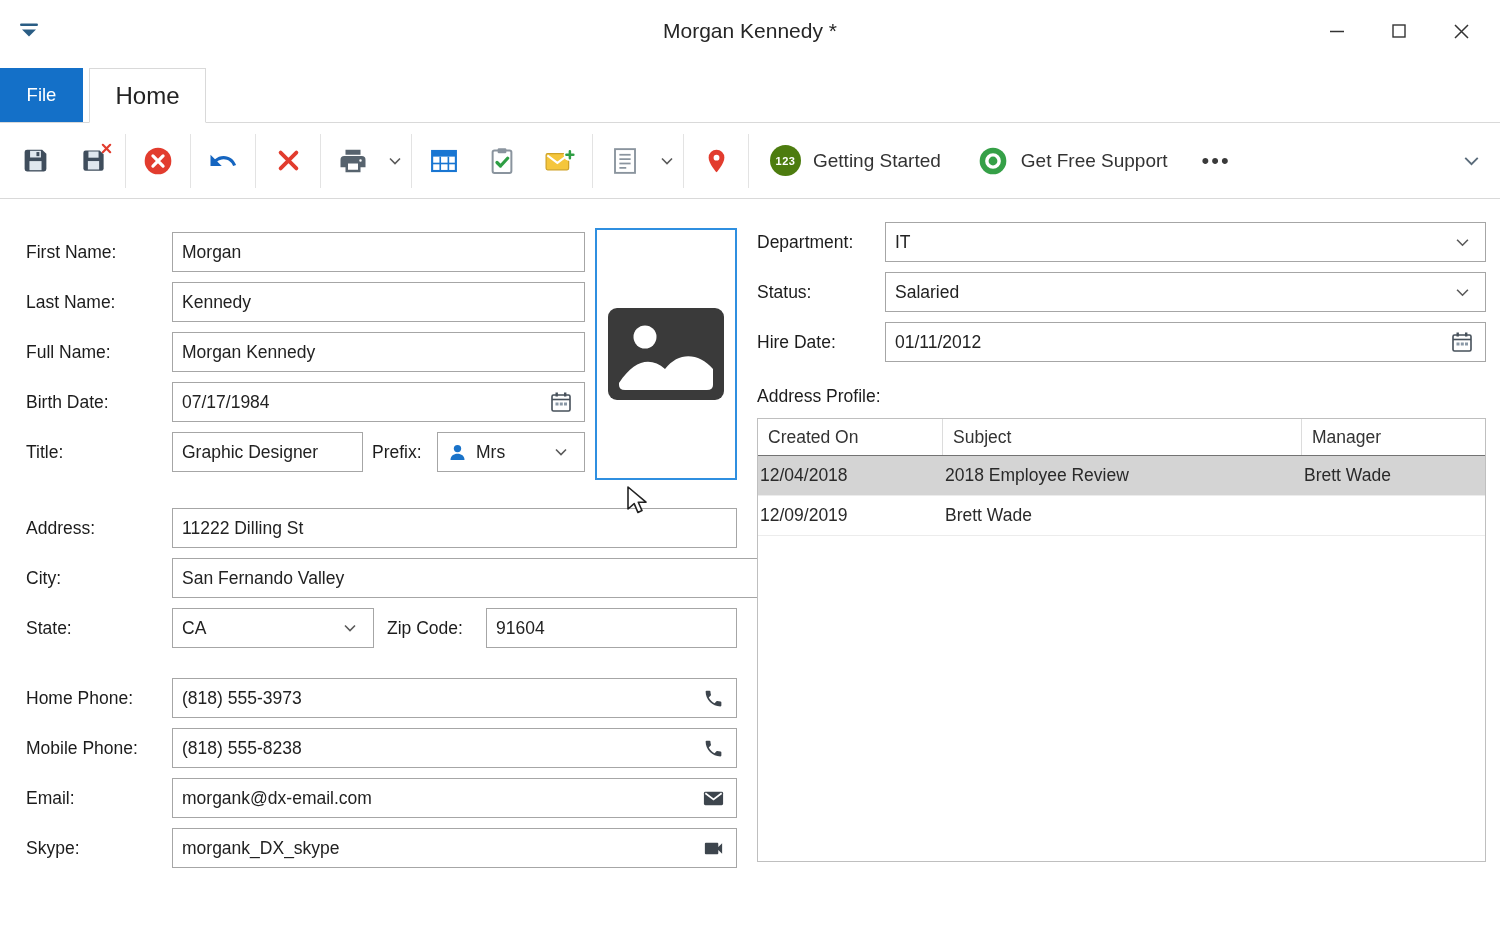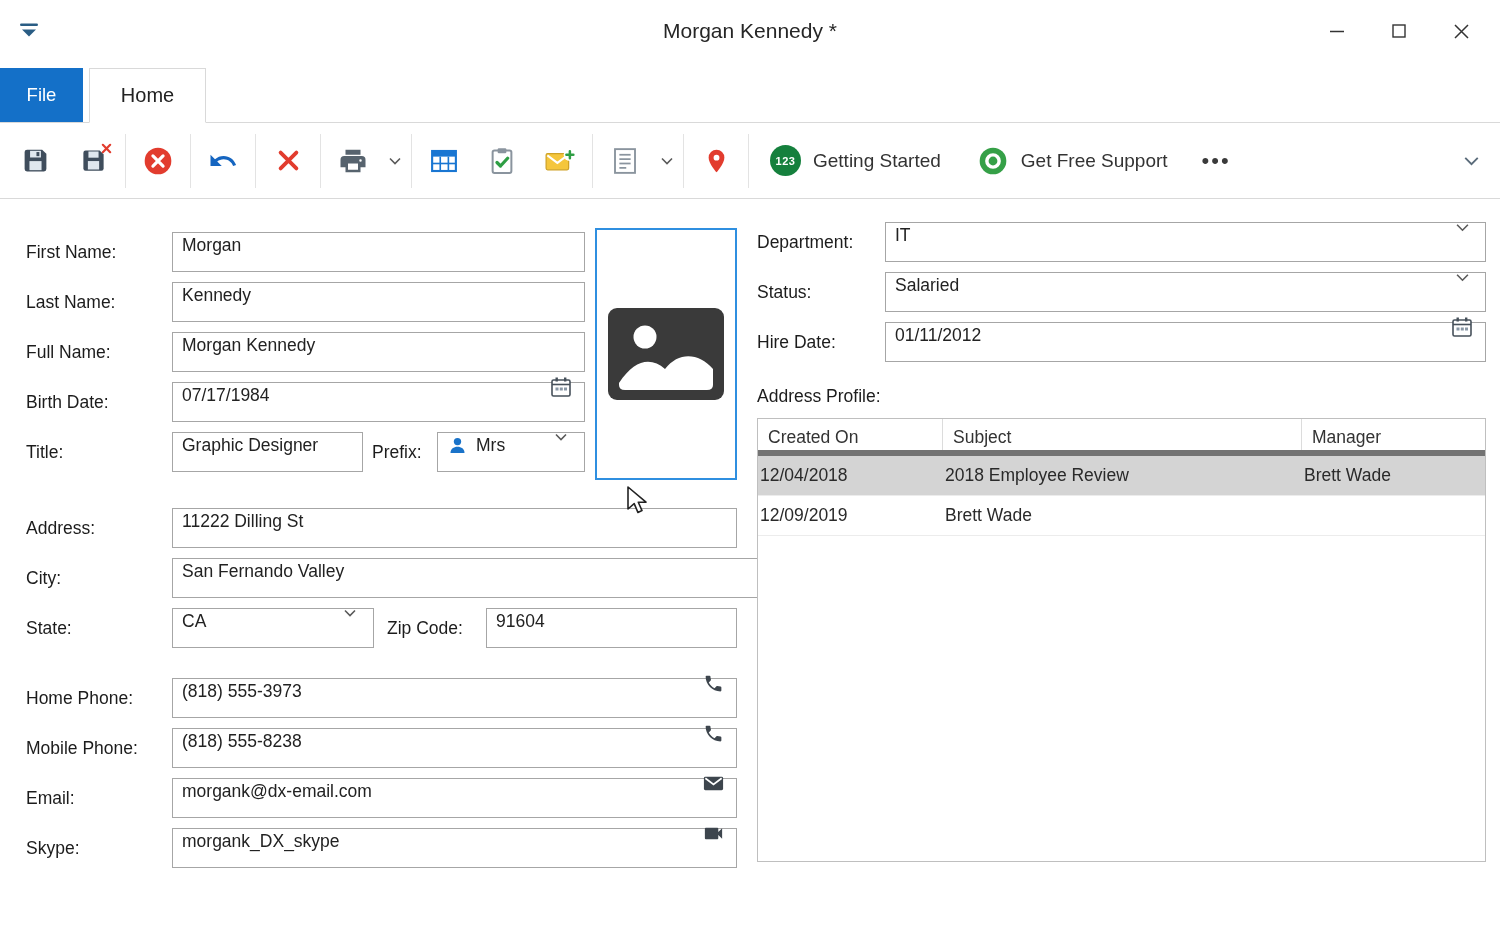--- a/index.html
+++ b/index.html
@@ -9,44 +9,44 @@
   
   .titlebar{position:absolute;top:0;left:0;width:1500px;height:62px;background:#fff}
   .title{position:absolute;left:0;right:0;top:0;height:62px;display:flex;align-items:center;justify-content:center;font-size:21px;color:#262626}
   .ribbon-menu{position:absolute;left:14px;top:18px;width:30px;height:26px;display:flex;align-items:center;justify-content:center}
   .win-controls{position:absolute;right:8px;top:0;height:62px;display:flex}
   .win-btn{width:62px;height:62px;display:flex;align-items:center;justify-content:center}
 
   
   .tabs-row{position:absolute;top:68px;left:0;width:1500px;height:55px;border-bottom:1px solid #d9d9d9;display:flex;align-items:flex-end}
   .tab-file{width:83px;height:54px;background:#1470c8;color:#fff;display:flex;align-items:center;justify-content:center;font-size:18.5px}
-  .tab-home{width:117px;height:55px;margin-left:6px;background:#fff;border:1px solid #d9d9d9;border-bottom:1px solid #fff;margin-bottom:-1px;display:flex;align-items:center;justify-content:center;font-size:20px;color:#222;position:relative;z-index:2}
+  .tab-home{width:117px;height:55px;margin-left:6px;background:#fff;border:1px solid #d9d9d9;border-bottom:1px solid #fff;margin-bottom:-1px;display:flex;align-items:center;justify-content:center;font-size:24px;color:#222;position:relative;z-index:2}
 
   
   .toolbar{position:absolute;top:123px;left:0;width:1500px;height:76px;border-bottom:1px solid #d9d9d9;display:flex;align-items:center;padding:0 6px;background:#fff}
   .tbtn{min-width:58px;height:58px;display:flex;align-items:center;justify-content:center;border-radius:3px;position:relative}
   .tbtn.narrow{min-width:26px}
   .tsep{width:1px;height:54px;background:#e3e3e3;margin:0 3px}
   .tlabel-btn{display:flex;align-items:center;gap:12px;padding:0 18px;height:58px;font-size:19px;color:#333;white-space:nowrap}
-  .badge-123{width:31px;height:31px;border-radius:50%;background:#15803d;color:#fff;font-size:11px;font-weight:bold;display:flex;align-items:center;justify-content:center;letter-spacing:.5px}
+  .badge-123{width:31px;height:31px;border-radius:50%;background:#4d7c0f;color:#fff;font-size:11px;font-weight:bold;display:flex;align-items:center;justify-content:center;letter-spacing:.5px}
   .overflow-btn{font-size:22px;color:#3a3a3a;letter-spacing:2px;padding:0 16px;height:58px;display:flex;align-items:center}
   .end-chevron{margin-left:auto;width:46px;height:58px;display:flex;align-items:center;justify-content:center}
   .mini-x{position:absolute;top:8px;right:10px}
 
   
   .lbl{position:absolute;font-size:17.5px;line-height:40px;color:#1c1c1c;white-space:nowrap}
-  .inp{position:absolute;height:40px;background:#fff;border:1px solid #a6a6a6;display:flex;align-items:flex-end;padding:15px 9px;font-size:17.5px;color:#222;white-space:nowrap}
+  .inp{position:absolute;height:40px;background:#fff;border:1px solid #a6a6a6;display:flex;align-items:center;padding:15px 9px;font-size:17.5px;color:#222;white-space:nowrap}
   .inp .grow{flex:1;overflow:hidden}
   .tail{flex:none;margin-left:auto;display:flex;align-items:center;justify-content:center;width:28px;height:38px}
   .pfx-icon{margin-right:8px;display:flex;align-items:center}
   .photo{position:absolute;left:595px;top:228px;width:142px;height:252px;border:2px solid #2f8fe0;display:flex;align-items:center;justify-content:center;background:#fff}
 
   
   .grid{position:absolute;left:757px;top:418px;width:729px;height:444px;border:1px solid #bfbfbf;background:#fff}
-  .grid-header{display:flex;height:37px;border-bottom:6px solid #737373}
+  .grid-header{display:flex;height:37px;border-bottom:1px solid #737373}
   .gh-cell{line-height:36px;padding-left:10px;font-size:17.5px;color:#333;border-right:1px solid #dcdcdc}
   .gh-cell:last-child{border-right:none}
   .grid-row{display:flex;height:40px;align-items:center;border-bottom:1px solid #ececec;background:#fff}
   .grid-row.selected{background:#d4d4d4}
   .gr-cell{padding-left:2px;font-size:17.5px;color:#2a2a2a;overflow:hidden;white-space:nowrap}
   .w1{width:185px}.w2{width:359px}.w3{width:183px}
 
   .cursor{position:absolute;left:626px;top:486px;z-index:50}
 </style>
 </head>

